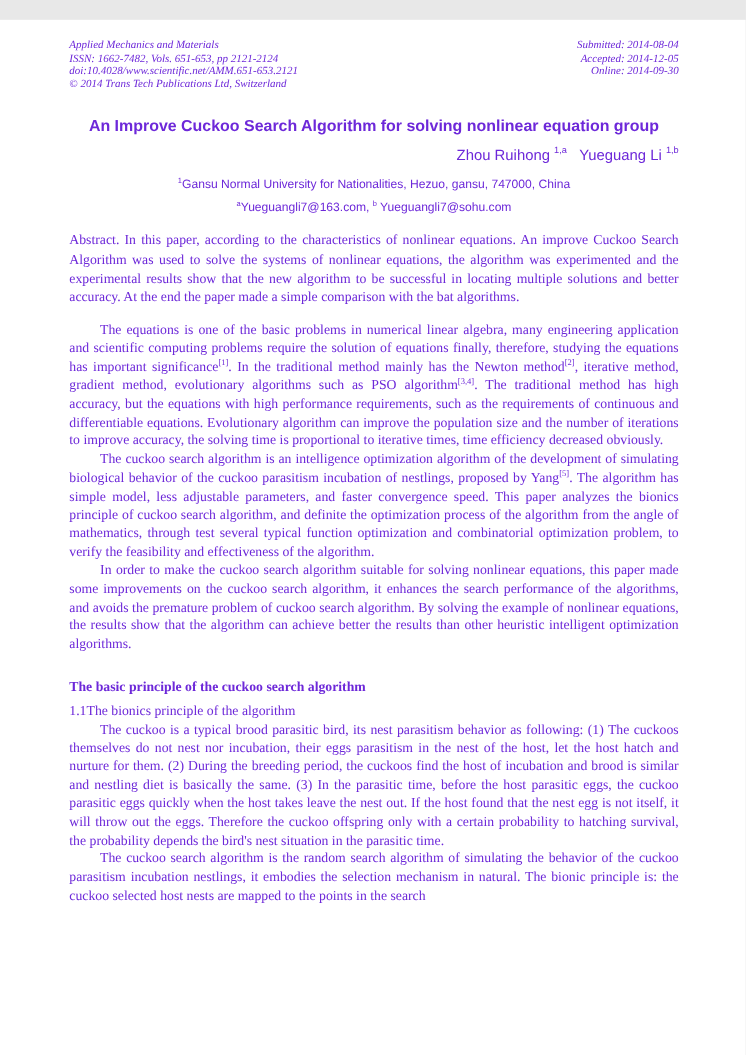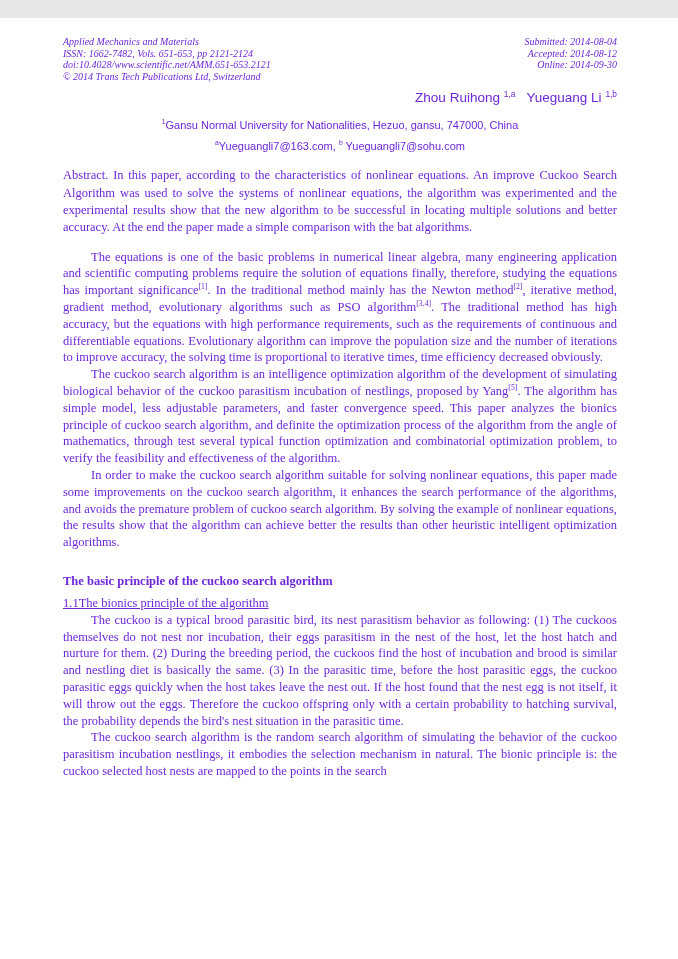--- a/index.html
+++ b/index.html
@@ -49,21 +49,20 @@
     margin-top: 14px;
   }
   .abstract .lbl { font-weight: normal; }
   .sec-heading {
     font: bold 12.5px/17px "Liberation Serif", "DejaVu Serif", serif;
     margin: 22px 0 0 0;
   }
   .subsec {
     font: 12.5px/16.8px "Liberation Serif", "DejaVu Serif", serif;
     margin: 5px 0 0 0;
-    text-decoration: underline;
   }
   p.body {
     font: 12.5px/16.8px "Liberation Serif", "DejaVu Serif", serif;
     text-align: justify;
     text-indent: 28px;
     margin: 0;
   }
   p.body.first { margin-top: 4px; }
   sup {
     font-size: 0.62em;
@@ -78,25 +77,26 @@
 
   <div class="hdr">
     <div class="hdr-left">
       <div>Applied Mechanics and Materials</div>
       <div>ISSN: 1662-7482, Vols. 651-653, pp 2121-2124</div>
       <div>doi:10.4028/www.scientific.net/AMM.651-653.2121</div>
       <div>© 2014 Trans Tech Publications Ltd, Switzerland</div>
     </div>
     <div class="hdr-right">
       <div>Submitted: 2014-08-04</div>
-      <div>Accepted: 2014-08-12</div>
+      <div>Accepted: 2014-12-05</div>
       <div>Online: 2014-09-30</div>
     </div>
   </div>
 
+  <h1 class="title">An Improve Cuckoo Search Algorithm for solving nonlinear equation group</h1>
 
   <div class="authors">Zhou Ruihong <sup>1,a</sup>&nbsp;&nbsp;&nbsp;Yueguang Li <sup>1,b</sup></div>
 
   <div class="affil"><sup>1</sup>Gansu Normal University for Nationalities, Hezuo, gansu, 747000, China</div>
 
   <div class="emails"><sup>a</sup>Yueguangli7@163.com, <sup>b</sup> Yueguangli7@sohu.com</div>
 
 
   <p class="abstract"><span class="lbl">Abstract.</span><span> In this paper, according to the characteristics of nonlinear equations. An improve Cuckoo Search Algorithm was used to solve the systems of nonlinear equations, the algorithm was experimented and the experimental results show that the new algorithm to be successful in locating multiple solutions and better accuracy. At the end the paper made a simple comparison with the bat algorithms.</span></p>
 

